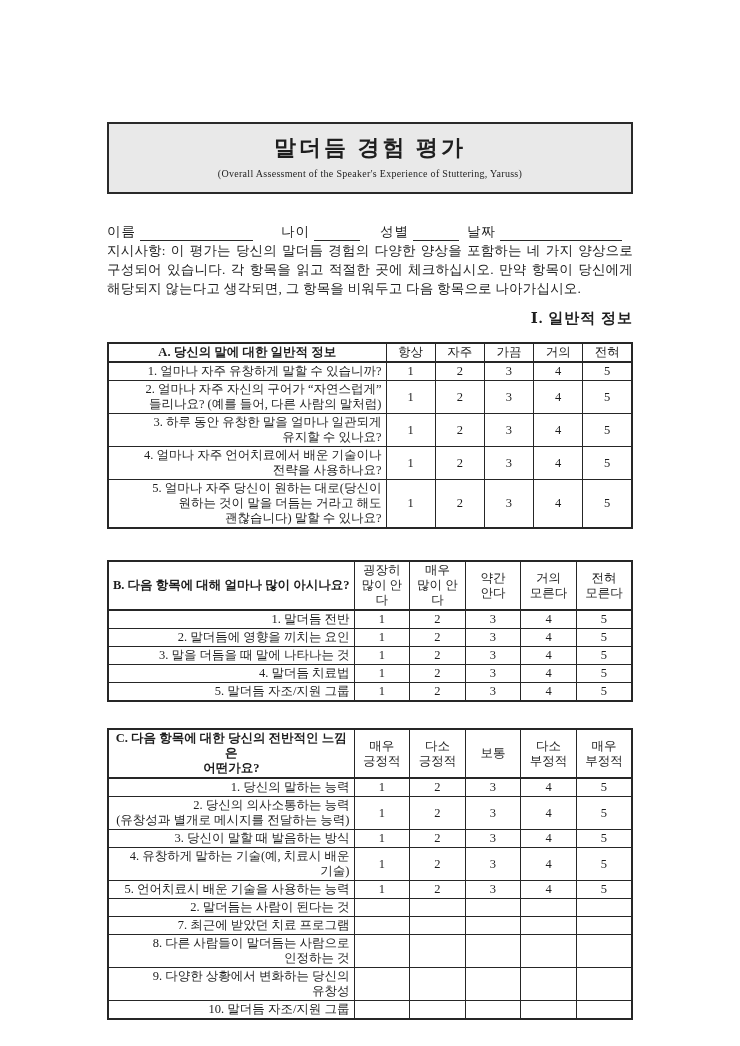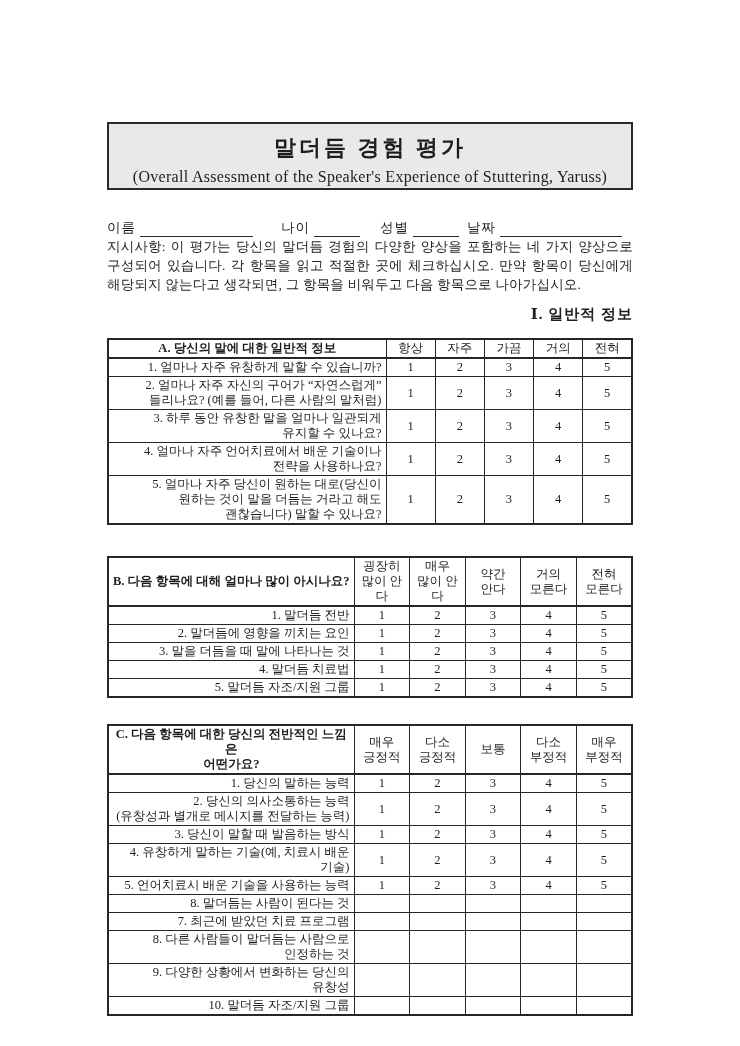--- a/index.html
+++ b/index.html
@@ -5,24 +5,24 @@
   html,body { margin:0; padding:0; }
   body {
     width:740px; height:1046px; background:#ffffff; overflow:hidden;
     font-family:"Liberation Serif","DejaVu Serif",serif;
     color:#1e1e1e; position:relative;
   }
   .content { position:absolute; left:107px; top:0; width:526px; }
 
   .title-box {
     margin-top:122px; border:2px solid #2a2a2a; background:#e9e9e9;
-    text-align:center; padding:11px 4px 2px;
+    text-align:center; padding:11px 4px 13px;
   }
   .title { font-size:22px; font-weight:bold; letter-spacing:3px; line-height:26px; }
-  .subtitle { font-size:16px; margin-top:7px; letter-spacing:0.3px; }
+  .subtitle { font-size:10px; margin-top:7px; letter-spacing:0.3px; }
 
   .fields { display:flex; align-items:flex-end; margin-top:29px; font-size:13.5px; }
   .fields .lbl { letter-spacing:1px; }
   .u { display:inline-block; border-bottom:1px solid #2a2a2a; height:15px; margin-left:4px; }
   .u-name { width:113px; margin-right:28px; }
   .u-age  { width:46px;  margin-right:20px; }
   .u-gender { width:46px; margin-right:8px; }
   .u-date { width:122px; }
 
   .instructions {
@@ -263,21 +263,21 @@
     </tr>
     <tr>
       <td class="q">5. 언어치료시 배운 기술을 사용하는 능력</td>
       <td class="v">1</td>
       <td class="v">2</td>
       <td class="v">3</td>
       <td class="v">4</td>
       <td class="v">5</td>
     </tr>
     <tr>
-      <td class="q">8. 말더듬는 사람이 된다는 것</td>
+      <td class="q">2. 말더듬는 사람이 된다는 것</td>
       <td class="v"></td>
       <td class="v"></td>
       <td class="v"></td>
       <td class="v"></td>
       <td class="v"></td>
     </tr>
     <tr>
       <td class="q">7. 최근에 받았던 치료 프로그램</td>
       <td class="v"></td>
       <td class="v"></td>

